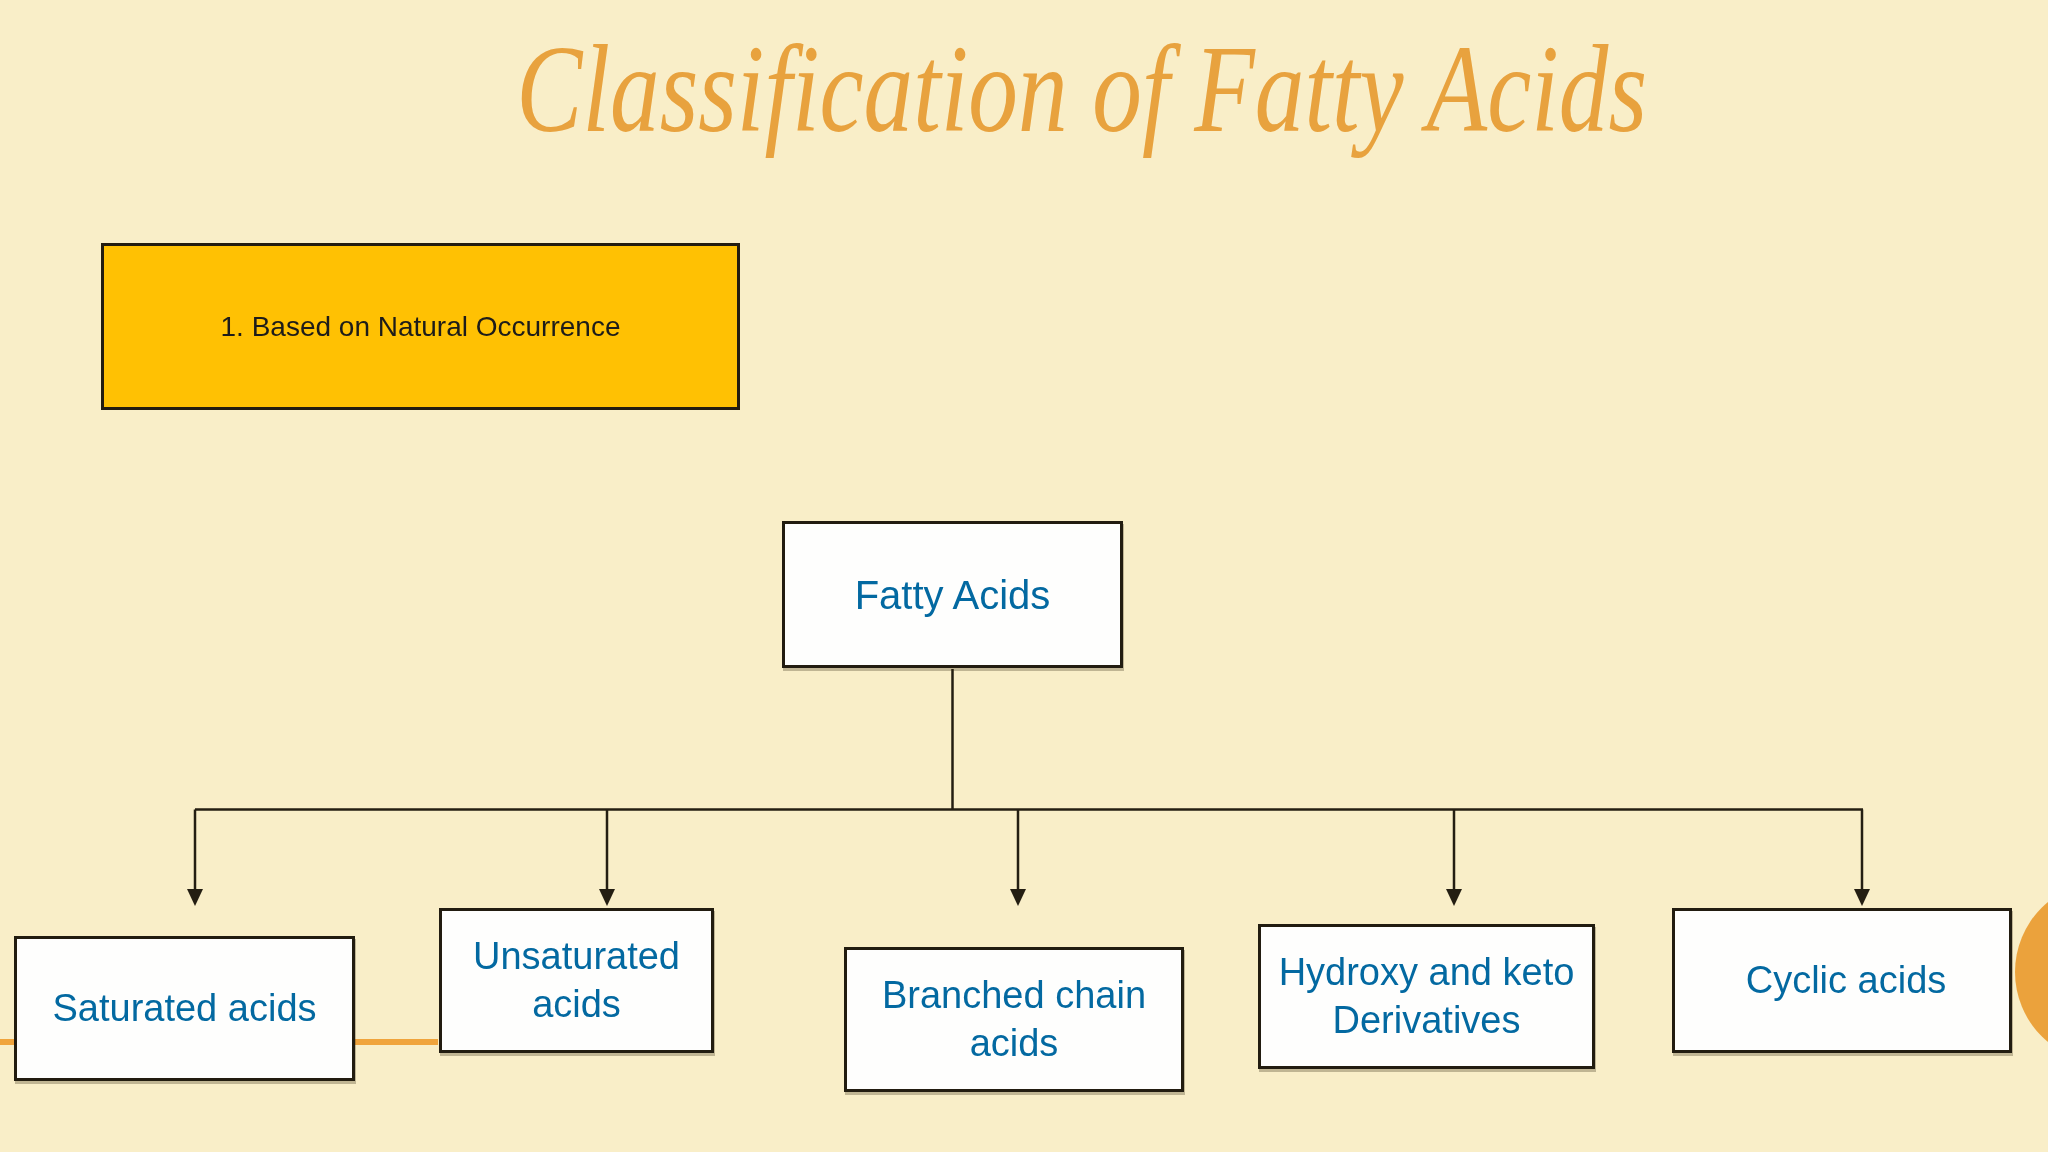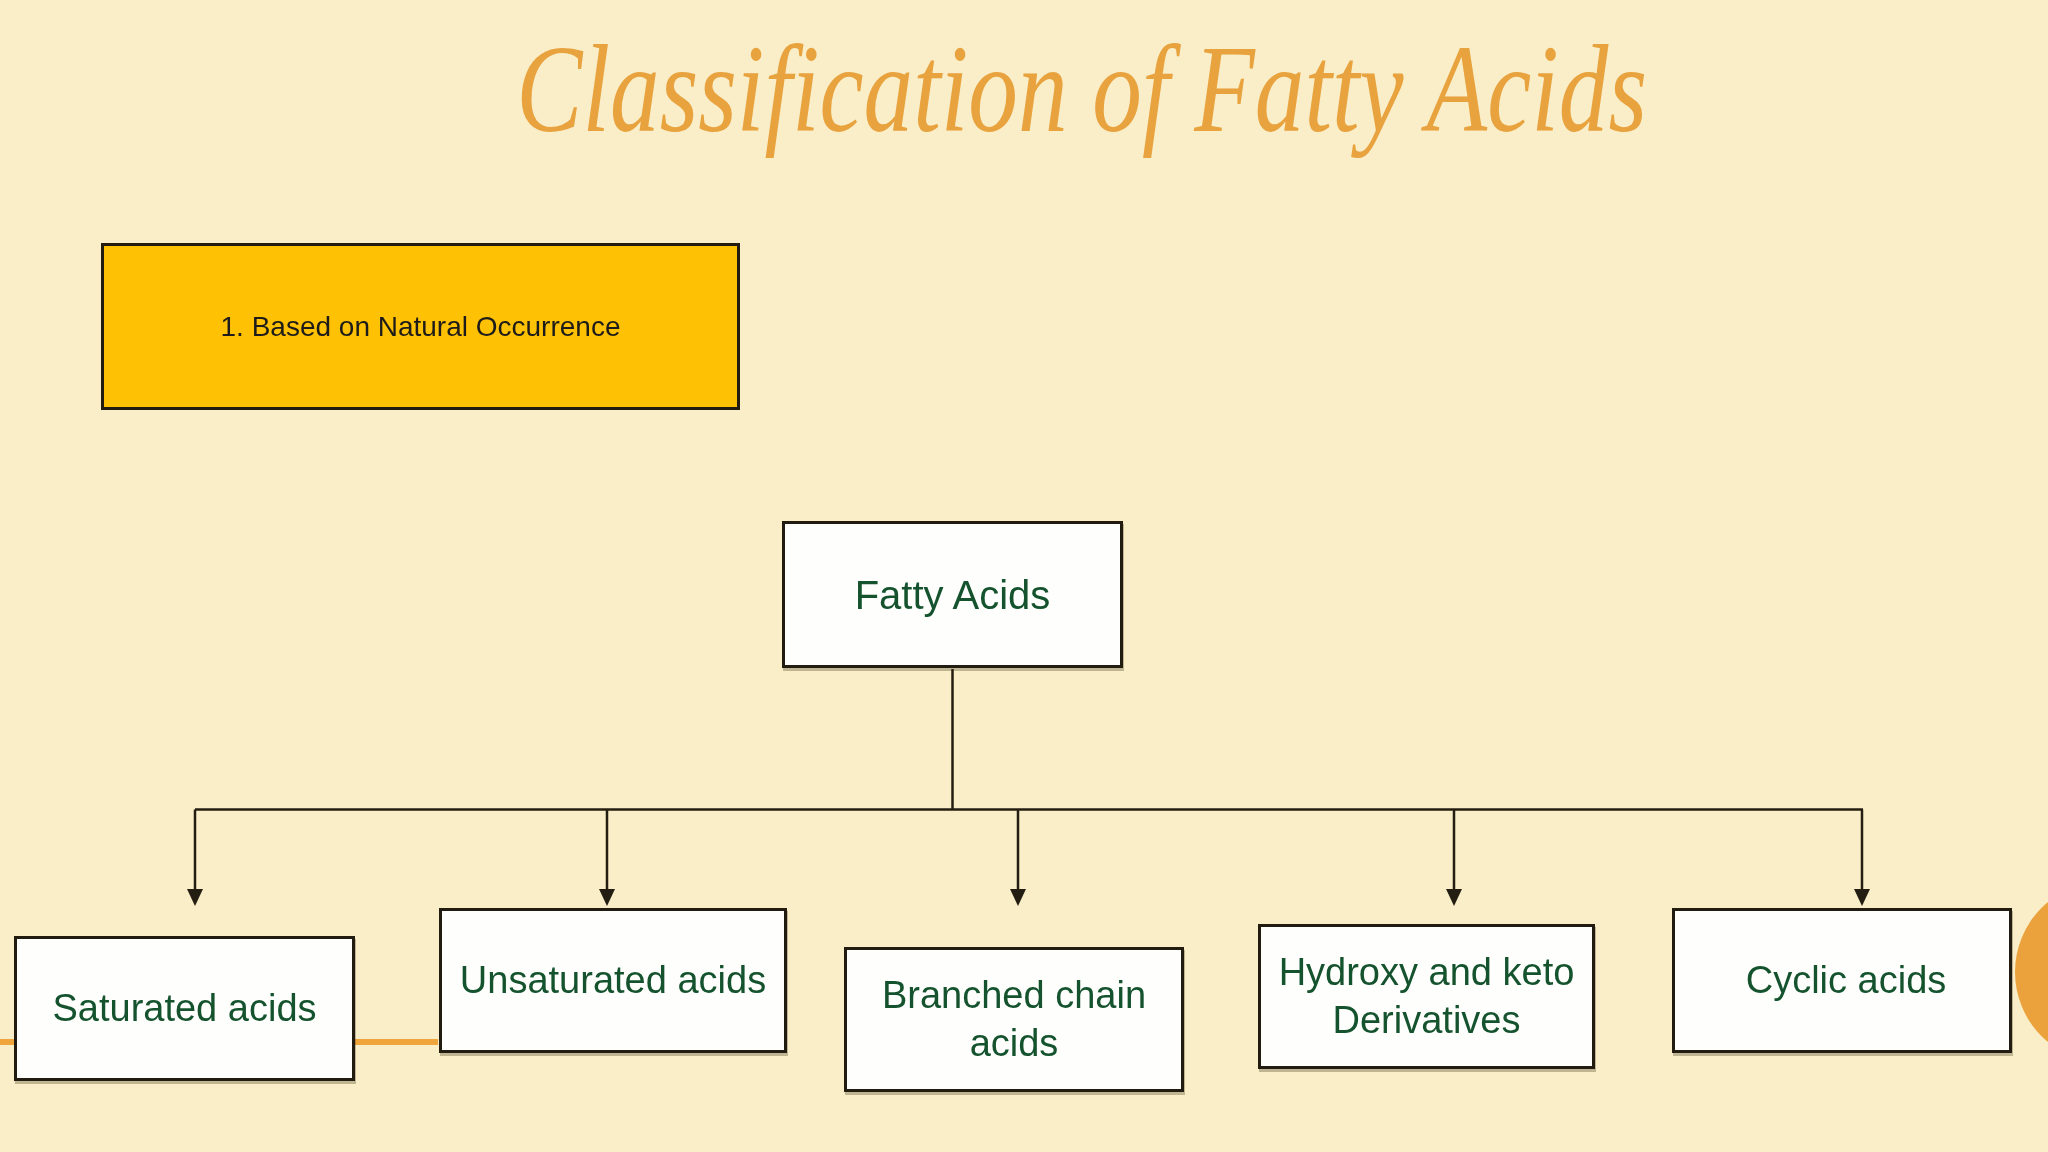--- a/index.html
+++ b/index.html
@@ -62,27 +62,27 @@
     position: absolute;
     box-sizing: border-box;
     background: #FEFEFD;
     border: 3px solid #221C10;
     display: flex;
     align-items: center;
     justify-content: center;
     text-align: center;
     font-size: 38px;
     line-height: 1.25;
-    color: #14532d;
+    color: #0369a1;
     z-index: 2;
     box-shadow: 1px 3px 0 rgba(45, 35, 12, 0.28);
   }
   .node-root { left: 782px; top: 521px; width: 341px; height: 147px; font-size: 40px; }
   .node-c0   { left: 14px;   top: 908px; width: 341px; height: 145px; margin-top: 28px; }
-  .node-c1   { left: 439px;  top: 908px; width: 348px; height: 145px; }
+  .node-c1   { left: 439px;  top: 908px; width: 275px; height: 145px; }
   .node-c2   { left: 844px;  top: 908px; width: 340px; height: 145px; margin-top: 39px; }
   .node-c3   { left: 1258px; top: 908px; width: 337px; height: 145px; margin-top: 16px; }
   .node-c4   { left: 1672px; top: 908px; width: 340px; height: 145px; padding-left: 8px; }
 
   
   .connectors {
     position: absolute;
     left: 0;
     top: 0;
     z-index: 1;

